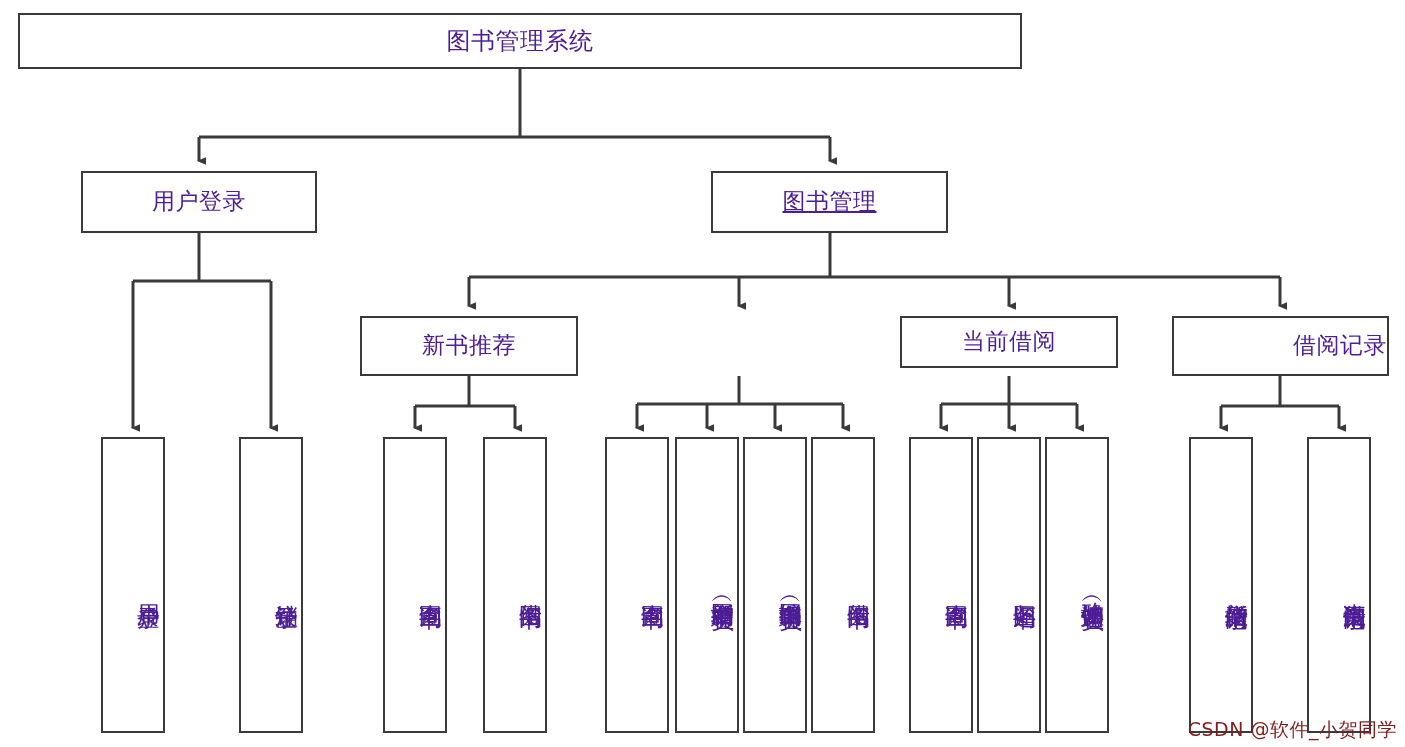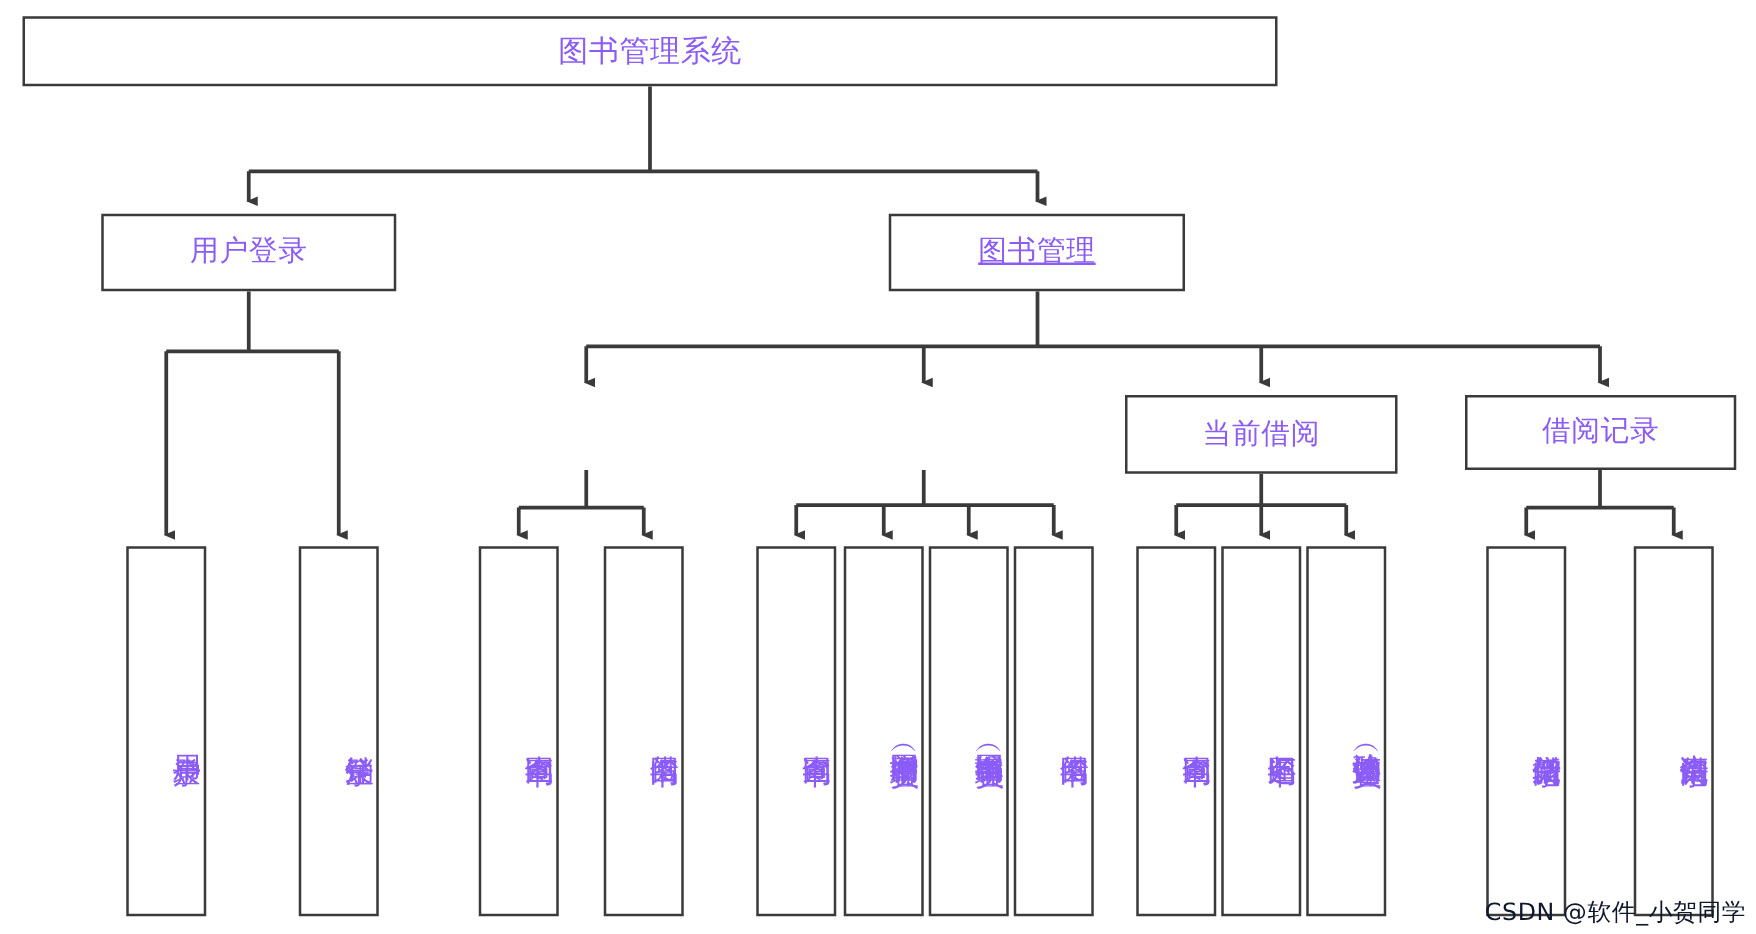--- a/index.html
+++ b/index.html
@@ -23,21 +23,21 @@
     pointer-events: none;
   }
   .node {
     position: absolute;
     box-sizing: border-box;
     border: 2.5px solid #3a3a3a;
     background: #ffffff;
     display: flex;
     align-items: center;
     justify-content: center;
-    color: #8b5cf6;
+    color: #4c1d95;
   }
   .node.horiz {
     font-size: 23px;
     letter-spacing: 0.5px;
     line-height: 1.2;
   }
   .node.vert {
     writing-mode: vertical-rl;
     text-orientation: upright;
     font-size: 23px;
@@ -54,21 +54,21 @@
     white-space: nowrap;
   }
   .node.root {
     font-size: 24px;
   }
   .watermark {
     position: absolute;
     right: 8px;
     bottom: 4px;
     font-size: 19px;
-    color: #0f172a;
+    color: #7f1d1d;
     letter-spacing: 0.5px;
     white-space: nowrap;
     user-select: none;
   }
 </style>
 </head>
 <body>
 
 <div id="canvas">
 
@@ -129,27 +129,30 @@
   </div>
 
   <div class="node horiz" style="left:81px; top:171px; width:236px; height:62px;">
     <span>用户登录</span>
   </div>
 
   <div class="node horiz" style="left:711px; top:171px; width:237px; height:62px;text-decoration:underline;">
     <span>图书管理</span>
   </div>
 
-
-
-  <div class="node horiz" style="left:900px; top:316px; width:218px; height:63px;">
+  <div class="node horiz" style="left:360px; top:316px; width:218px; height:60px;">
+    <span>新书推荐</span>
+  </div>
+
+
+  <div class="node horiz" style="left:900px; top:316px; width:218px; height:52px;">
     <span>当前借阅</span>
   </div>
 
-  <div class="node horiz" style="left:1172px; top:316px; width:217px; height:60px;">
+  <div class="node horiz" style="left:1172px; top:316px; width:217px; height:60px;justify-content:flex-end;">
     <span>借阅记录</span>
   </div>
 
   <div class="node vert" style="left:101px; top:437px; width:64px; height:296px;">
     <span class="vtext">用户登录</span>
   </div>
 
   <div class="node vert" style="left:239px; top:437px; width:64px; height:296px;">
     <span class="vtext">注销登录</span>
   </div>

